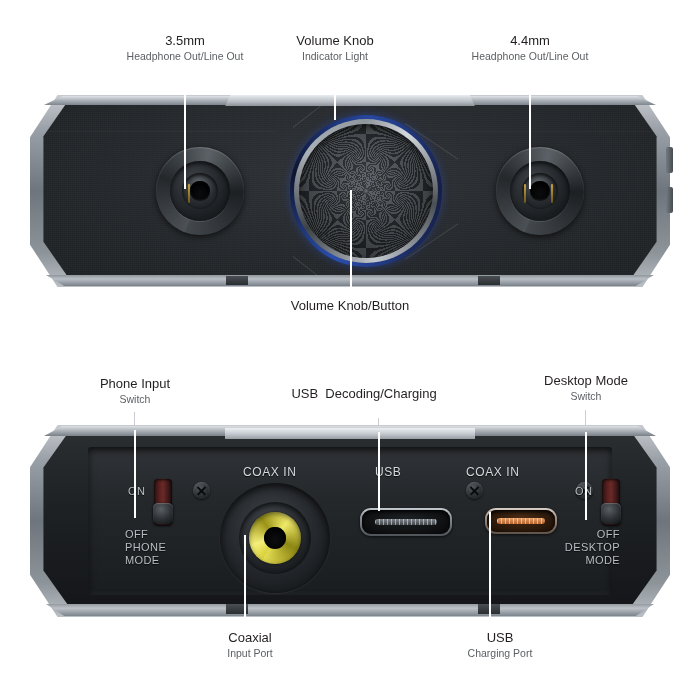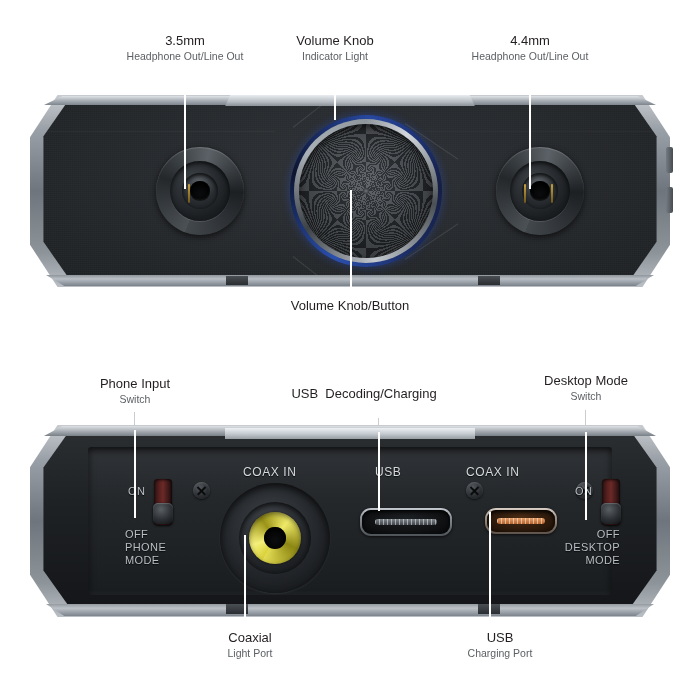--- a/index.html
+++ b/index.html
@@ -352,21 +352,21 @@
     <div class="c-title">USB  Decoding/Charging</div>
   </div>
 
   <div class="callout" style="left:486px; top:373px; width:200px;">
     <div class="c-title">Desktop Mode</div>
     <div class="c-sub">Switch</div>
   </div>
 
   <div class="callout" style="left:160px; top:630px; width:180px;">
     <div class="c-title">Coaxial</div>
-    <div class="c-sub">Light Port</div>
+    <div class="c-sub">Input Port</div>
   </div>
 
   <div class="callout" style="left:410px; top:630px; width:180px;">
     <div class="c-title">USB</div>
     <div class="c-sub">Charging Port</div>
   </div>
 
   <div class="leader" style="left:134px; top:412px; height:18px;"></div>
   <div class="leader white" style="left:134px; top:430px; height:88px; z-index:40;"></div>
   <div class="leader" style="left:378px; top:418px; height:14px;"></div>

